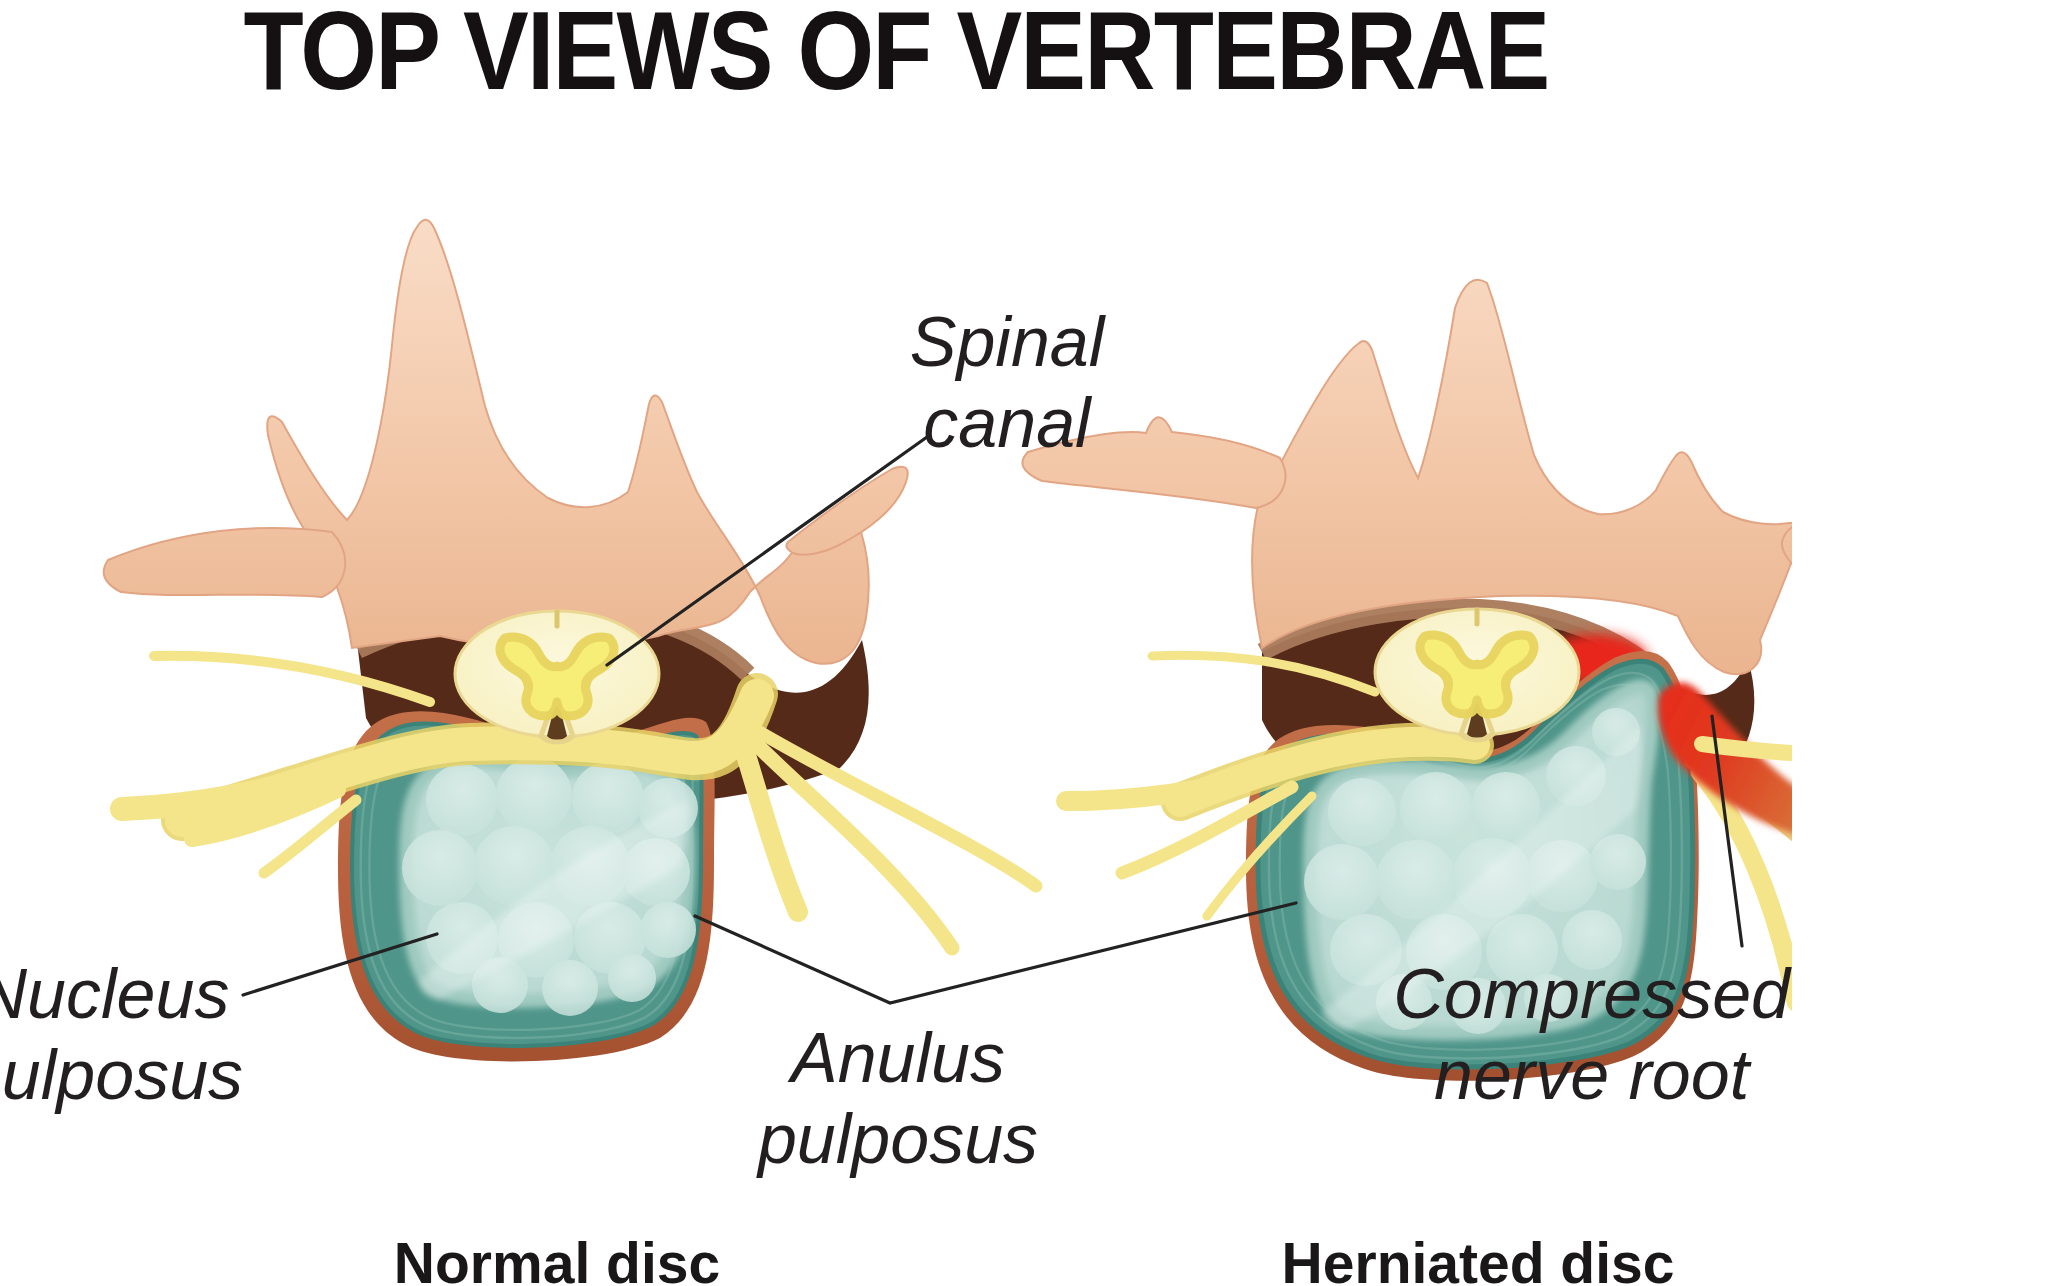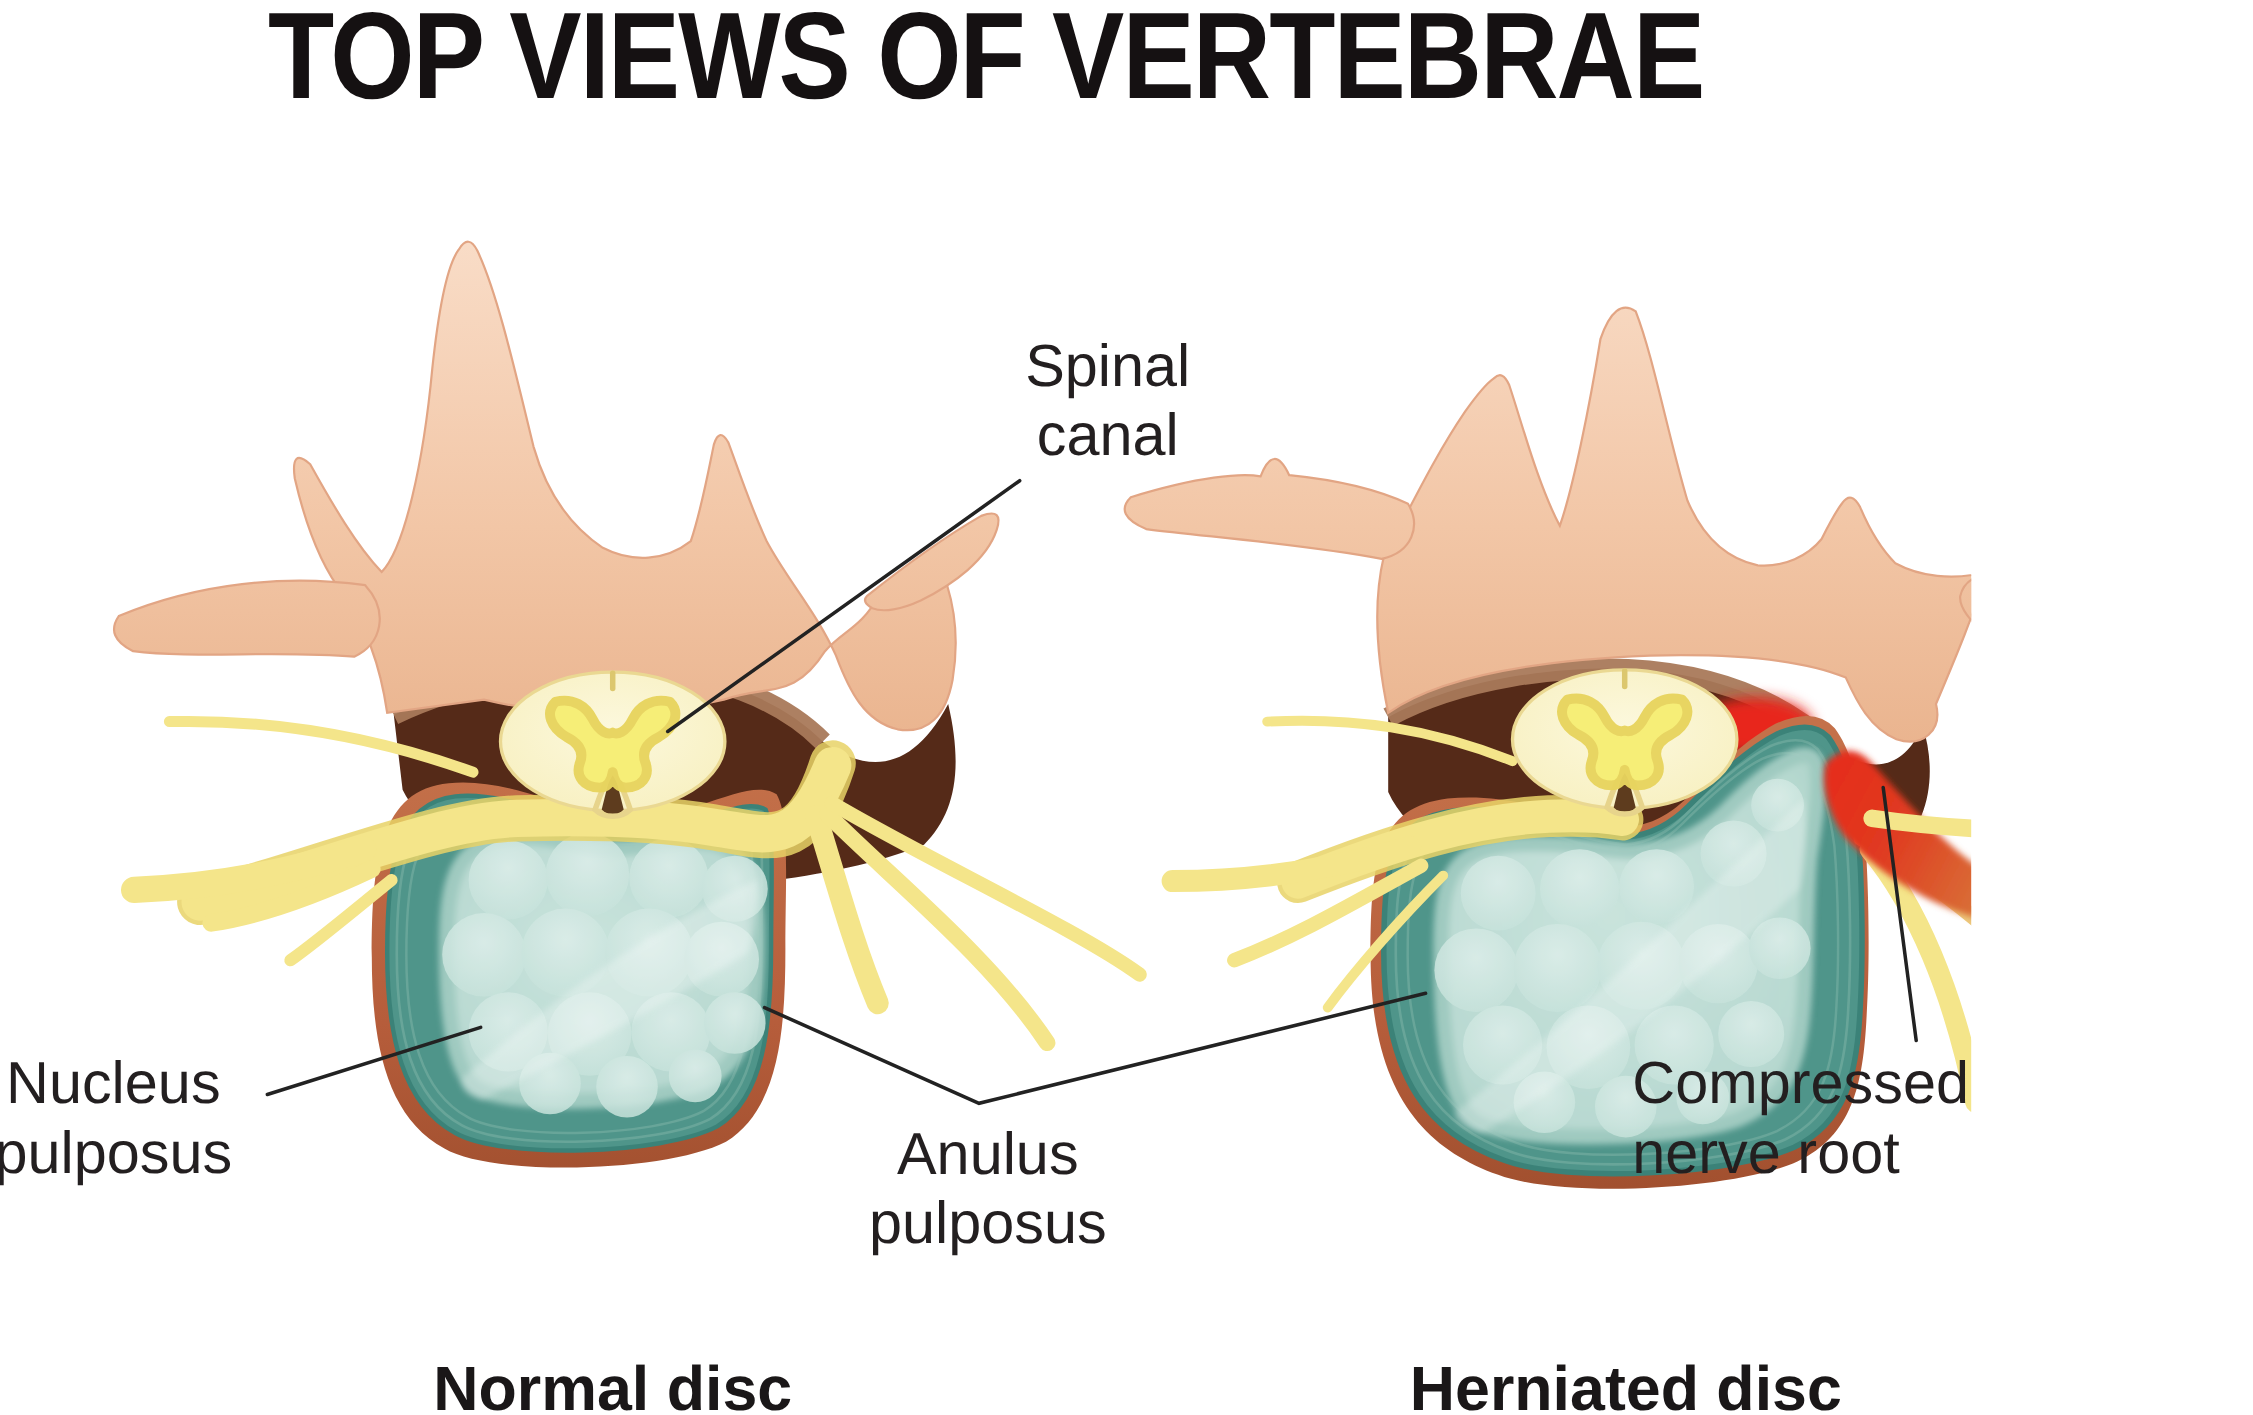--- a/index.html
+++ b/index.html
@@ -1,21 +1,21 @@
 <!DOCTYPE html>
 <html><head>
 <meta charset="utf-8">
 <style>
   html,body{margin:0;padding:0;background:#ffffff;}
   #stage{position:relative;width:1792px;height:1286px;background:#ffffff;overflow:hidden;
          font-family:"Liberation Sans","DejaVu Sans",sans-serif;color:#231f20;}
   #artwork{position:absolute;left:0;top:0;width:2048px;height:1286px;}
-  .lbl{position:absolute;font-size:54px;line-height:1.16;color:#231f20;white-space:pre-line;}
+  .lbl{position:absolute;font-size:70px;line-height:1.16;color:#231f20;white-space:pre-line;font-style:italic;}
   .lbl.center{transform:translateX(-50%);text-align:center;}
-  .lbl.right{text-align:left;}
+  .lbl.right{text-align:center;}
   .caption{position:absolute;font-size:57px;font-weight:bold;transform:translateX(-50%);
            white-space:nowrap;color:#1a1718;}
   #title{position:absolute;left:50%;top:-14px;transform:translateX(-50%) scaleX(0.88);
          transform-origin:center top;font-size:112px;font-weight:bold;letter-spacing:-2px;
          white-space:nowrap;color:#151112;}
 </style>
 </head>
 <body>
 
 <div id="stage">

